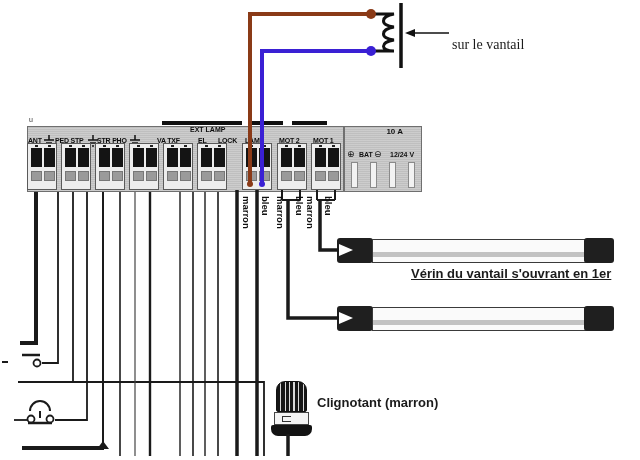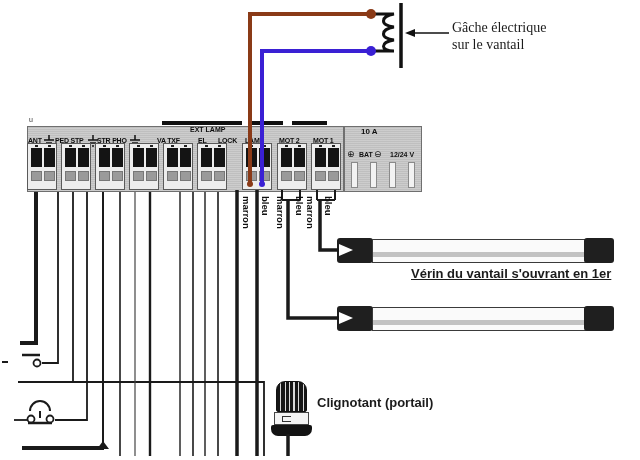--- a/index.html
+++ b/index.html
@@ -19,21 +19,21 @@
 
   .tgroup{top:143px;width:30px;height:47px;background:#ededed;border:1px solid #5a5a5a;
           box-sizing:border-box;z-index:2;}
   .tu{position:absolute;top:4px;width:11px;height:19px;background:#141414;}
   .tu::before{content:"";position:absolute;top:-3px;left:4px;width:3px;height:2px;background:#222;}
   .tu.l{left:3px;} .tu.r{left:16px;}
   .tl{position:absolute;top:27px;width:11px;height:10px;background:#9a9a9a;border:1px solid #777;box-sizing:border-box;}
   .tl.l{left:3px;} .tl.r{left:16px;}
 
   .rbox{left:343px;top:126px;width:79px;height:66px;border-left:2px solid #707070;box-sizing:border-box;z-index:2;}
-  .fuse-rating{left:361px;top:127px;width:42px;text-align:left;font-size:8px;font-weight:700;z-index:2;}
+  .fuse-rating{left:361px;top:127px;width:42px;text-align:right;font-size:8px;font-weight:700;z-index:2;}
   .batline{font-size:7px;font-weight:700;z-index:2;}
   .circ-glyph{font-family:"DejaVu Sans",sans-serif;font-size:9px;font-weight:400;z-index:2;}
   .slot{top:162px;width:7px;height:26px;background:#f2f2f2;border:1px solid #8a8a8a;box-sizing:border-box;z-index:2;}
 
   
   .rot{transform-origin:0 0;transform:rotate(90deg);font-size:9.5px;font-weight:700;
        white-space:nowrap;z-index:4;color:#101010;}
 
   
   .ann{z-index:4;color:#1b1b1b;}
@@ -251,19 +251,19 @@
   </svg>
 
   <span class="abs rot" style="left:252px;top:196px;">marron</span>
   <span class="abs rot" style="left:271px;top:196px;">bleu</span>
   <span class="abs rot" style="left:286px;top:196px;">marron</span>
   <span class="abs rot" style="left:305px;top:196px;">bleu</span>
   <span class="abs rot" style="left:316px;top:196px;">marron</span>
   <span class="abs rot" style="left:334px;top:196px;">bleu</span>
 
   <div class="abs ann gache">
-    <span>Gâche électrique</span><br>
+    <br>
     <span>sur le vantail</span>
   </div>
   <div class="abs ann verin-label" style="left:411px;top:266px;">Vérin du vantail s'ouvrant en 1er</div>
-  <div class="abs ann clig-label">Clignotant (portail)</div>
+  <div class="abs ann clig-label">Clignotant (marron)</div>
 
 </div>
 
 </body></html>

